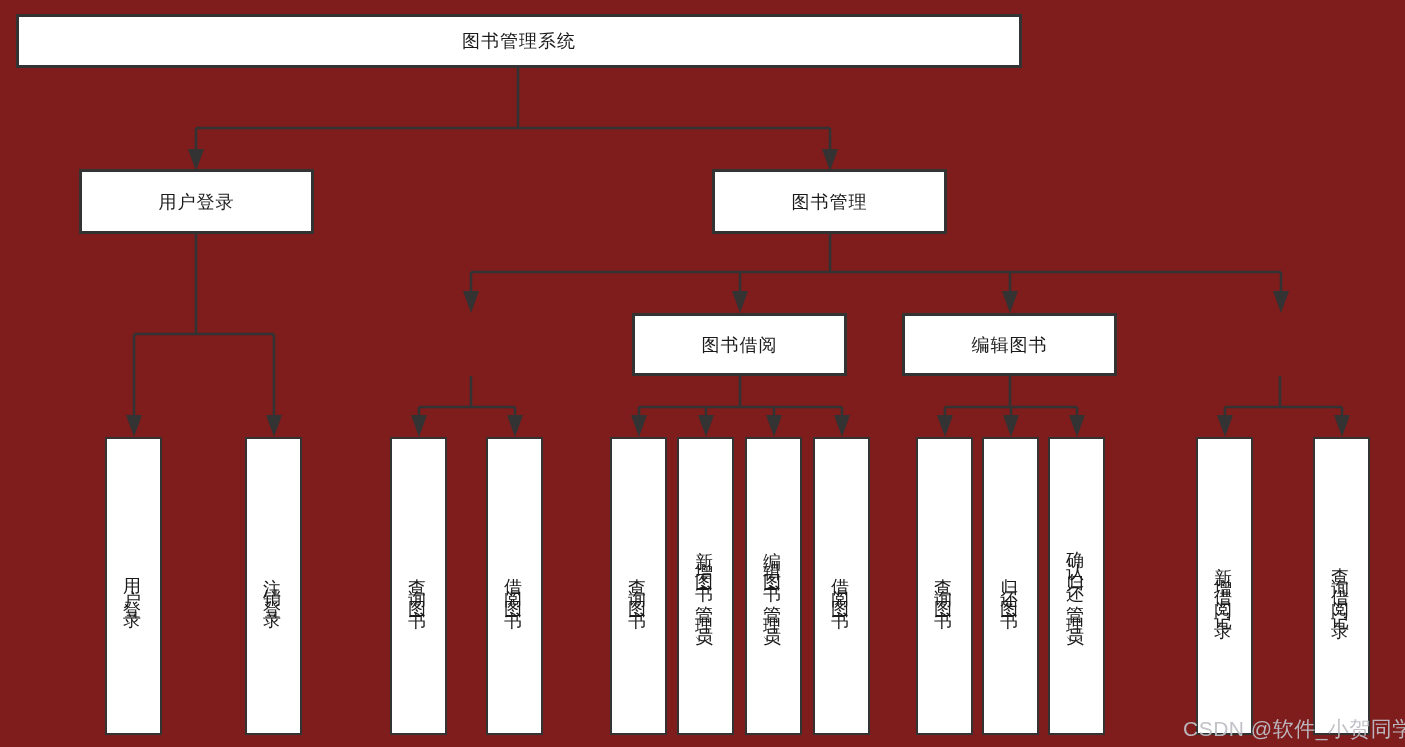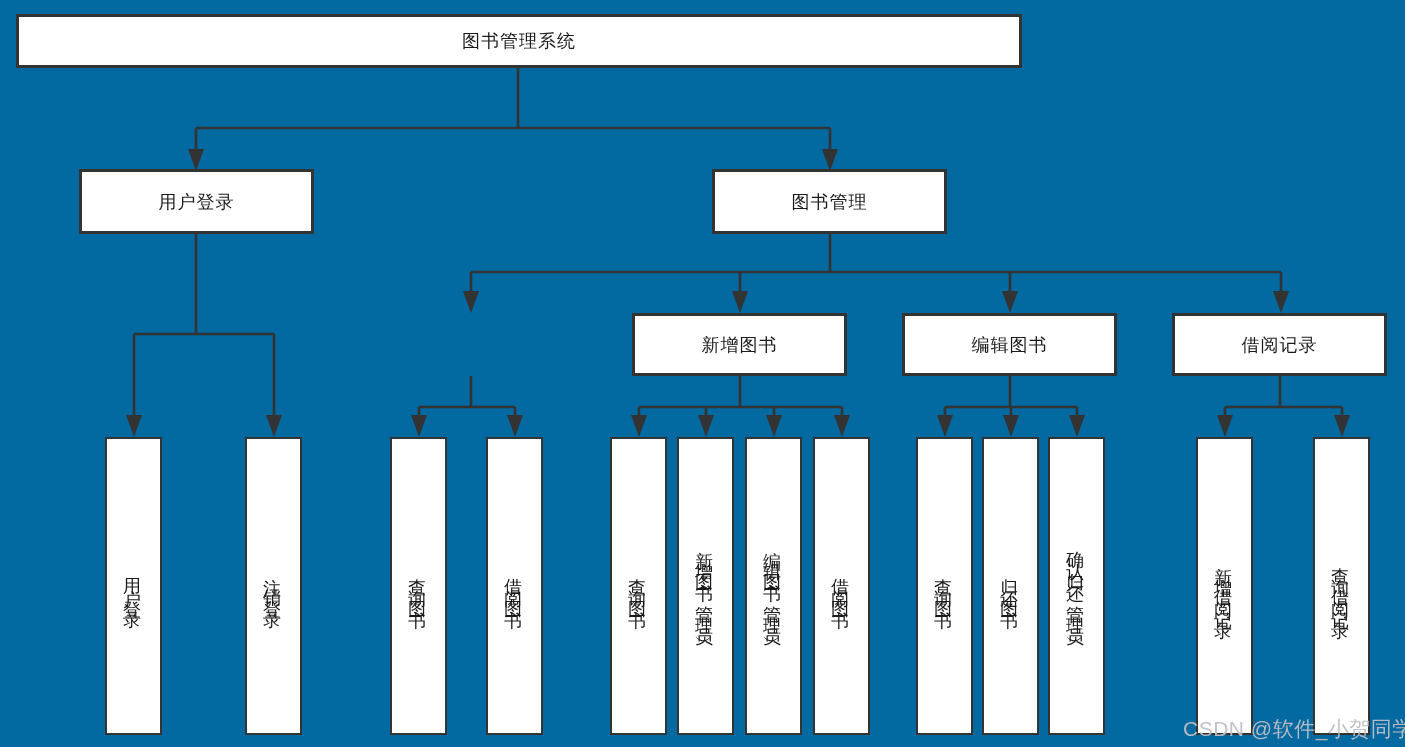--- a/index.html
+++ b/index.html
@@ -1,18 +1,18 @@
 <!DOCTYPE html>
 <html><head>
 <meta charset="utf-8">
 <style>
   html,body { margin:0; padding:0; background:#ffffff; }
   body { font-family: "Liberation Sans", "DejaVu Sans", sans-serif; }
   .stage {
-    position:relative; width:1405px; height:747px; background:#0369a1; overflow:hidden;
+    position:relative; width:1405px; height:747px; background:#7f1d1d; overflow:hidden;
   }
   .connectors { position:absolute; left:0; top:0; width:1405px; height:747px; z-index:1; }
   .node {
     position:absolute; background:#ffffff; border:3px solid #333333;
     box-sizing:border-box; color:#1a1a1a; z-index:2;
   }
   .hbox {
     display:flex; align-items:center; justify-content:center;
     font-size:18px; letter-spacing:1px; text-align:center;
   }
@@ -66,23 +66,22 @@
       <polygon points="1217,415 1233,415 1225,437"></polygon>
       <polygon points="1334,415 1350,415 1342,437"></polygon>
     </g>
   </svg>
 
   <div class="node hbox" style="left:16px; top:14px; width:1006px; height:54px;">图书管理系统</div>
 
   <div class="node hbox" style="left:79px; top:169px; width:235px; height:65px;">用户登录</div>
   <div class="node hbox" style="left:712px; top:169px; width:235px; height:65px;">图书管理</div>
 
-  <div class="node hbox" style="left:632px; top:313px; width:215px; height:63px;">新增图书</div>
+  <div class="node hbox" style="left:632px; top:313px; width:215px; height:63px;">图书借阅</div>
   <div class="node hbox" style="left:902px; top:313px; width:215px; height:63px;">编辑图书</div>
-  <div class="node hbox" style="left:1172px; top:313px; width:215px; height:63px;">借阅记录</div>
 
   <div class="node vbox" style="left:105px;">用户登录</div>
   <div class="node vbox" style="left:245px;">注销登录</div>
 
   <div class="node vbox" style="left:390px;">查询图书</div>
   <div class="node vbox" style="left:486px;">借阅图书</div>
 
   <div class="node vbox" style="left:610px;">查询图书</div>
   <div class="node vbox" style="left:677px;">新增图书（管理员）</div>
   <div class="node vbox" style="left:745px;">编辑图书（管理员）</div>

